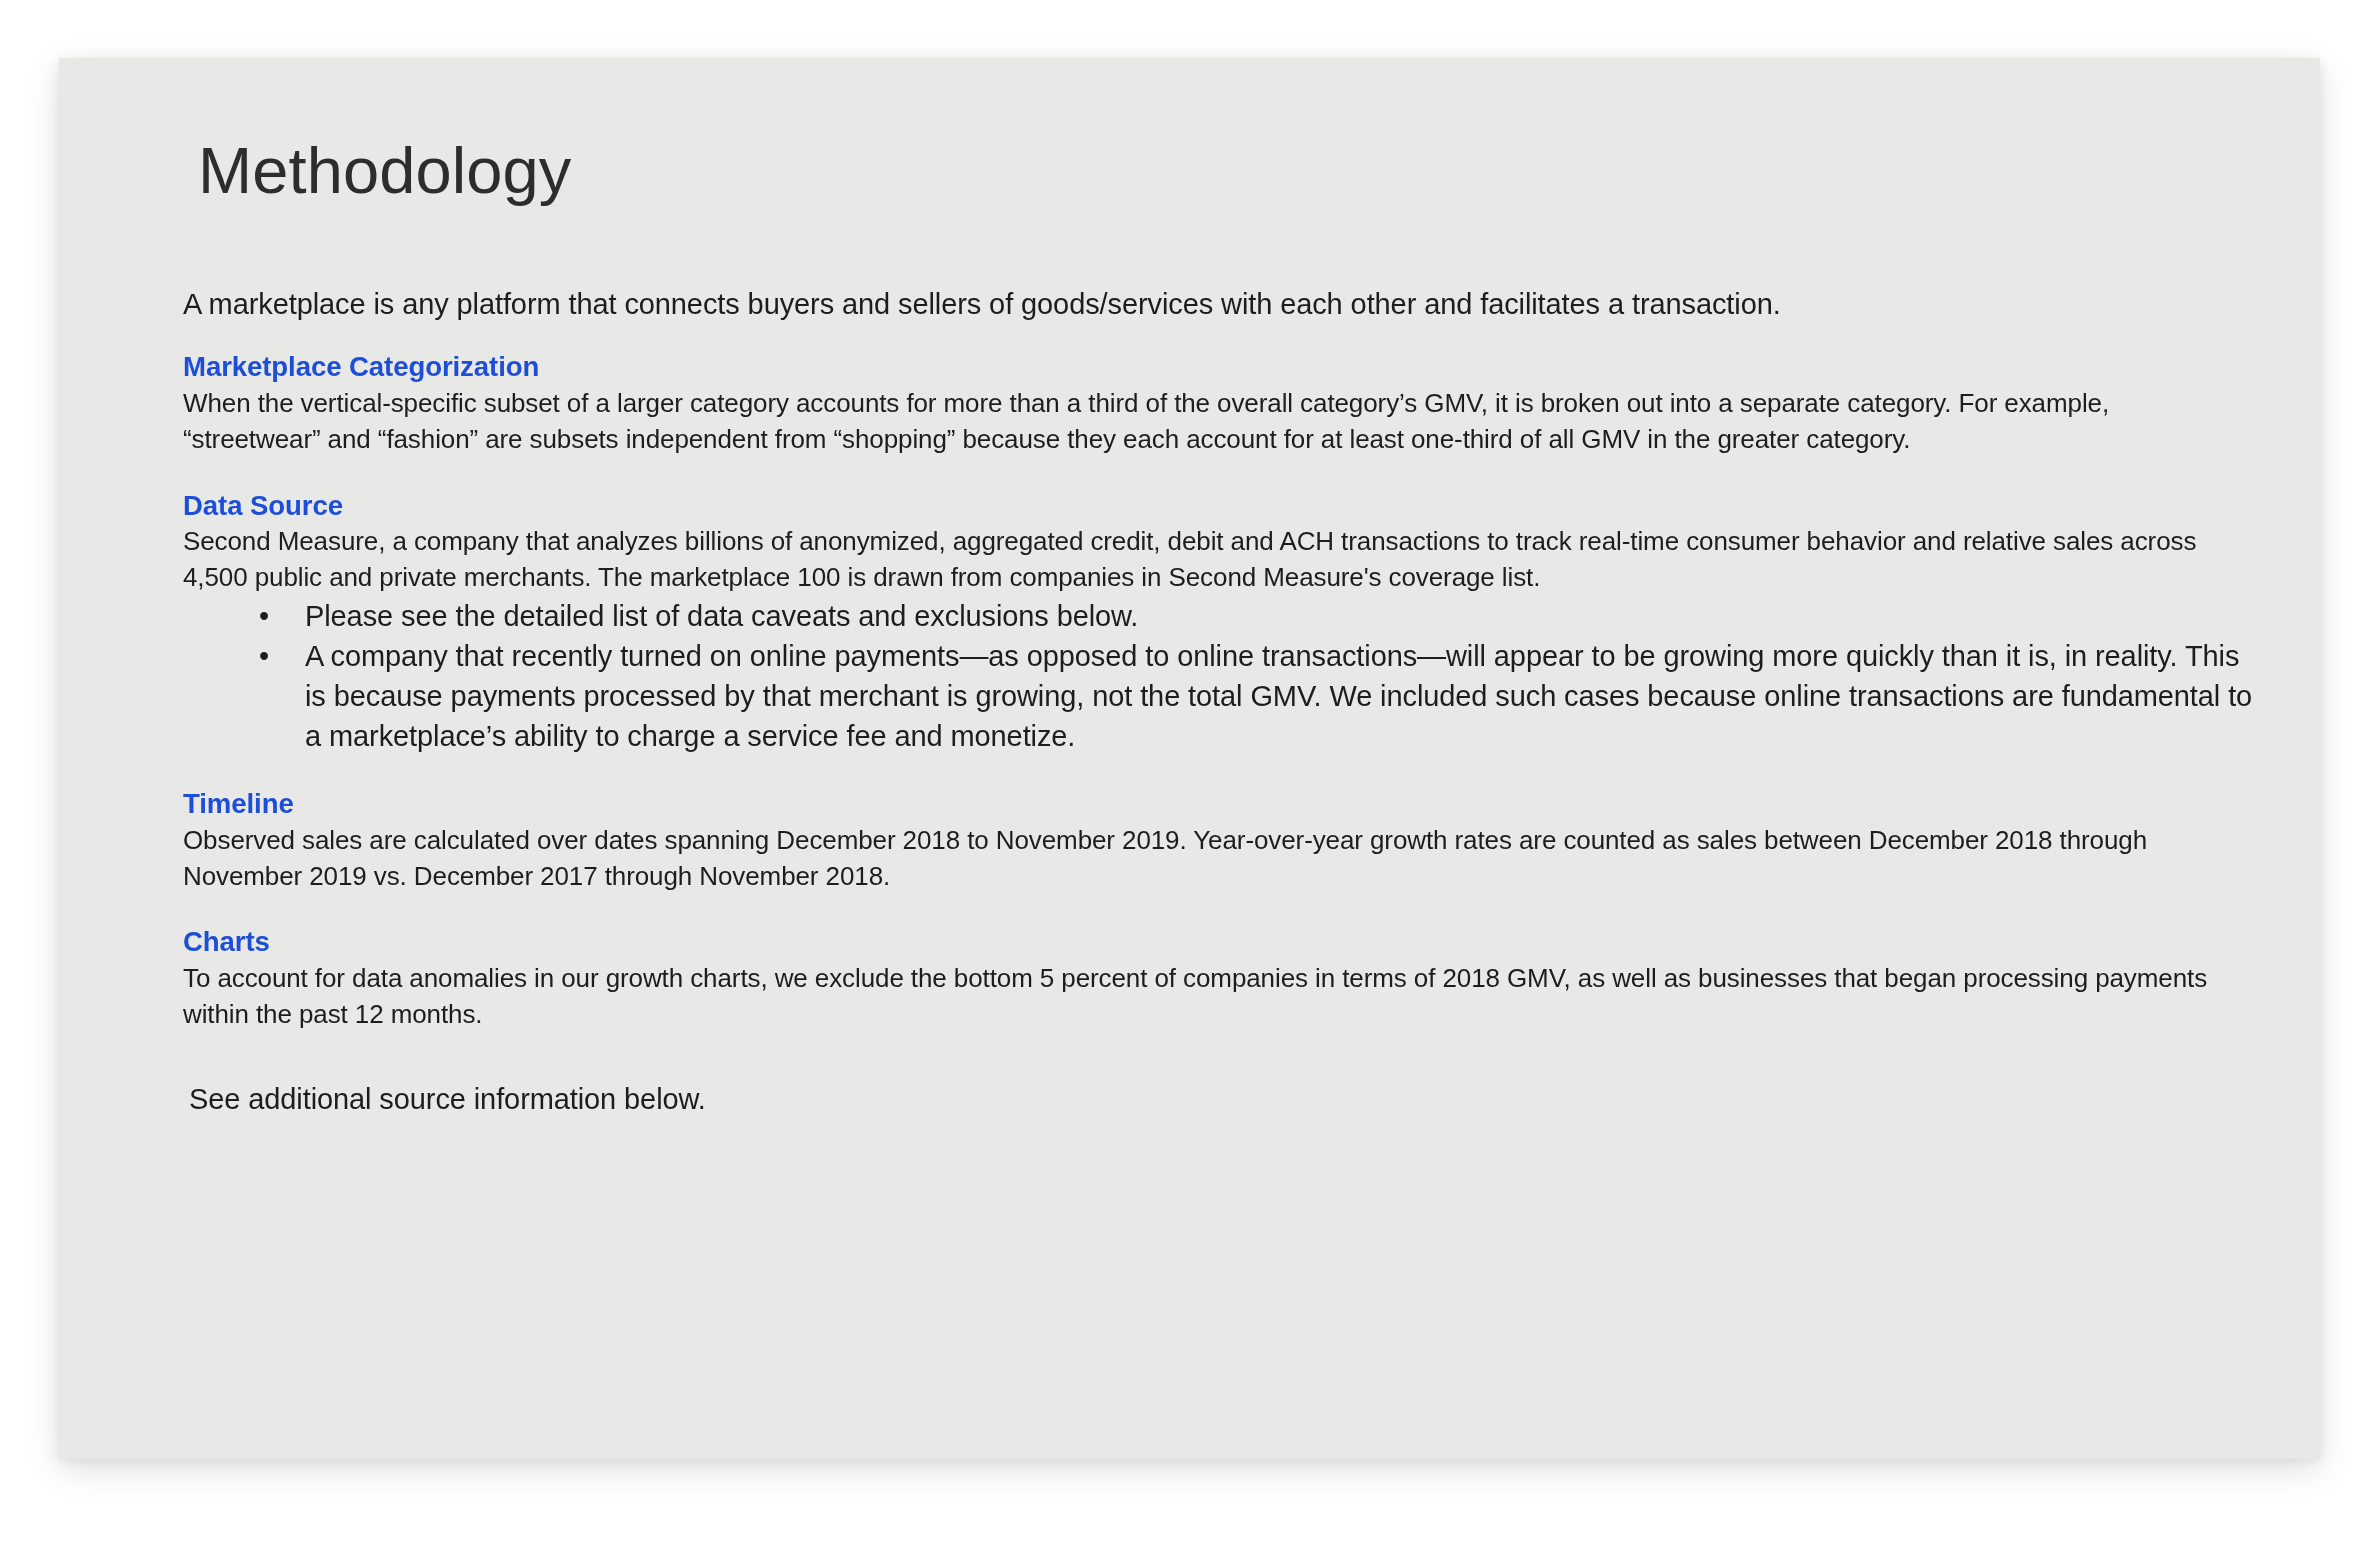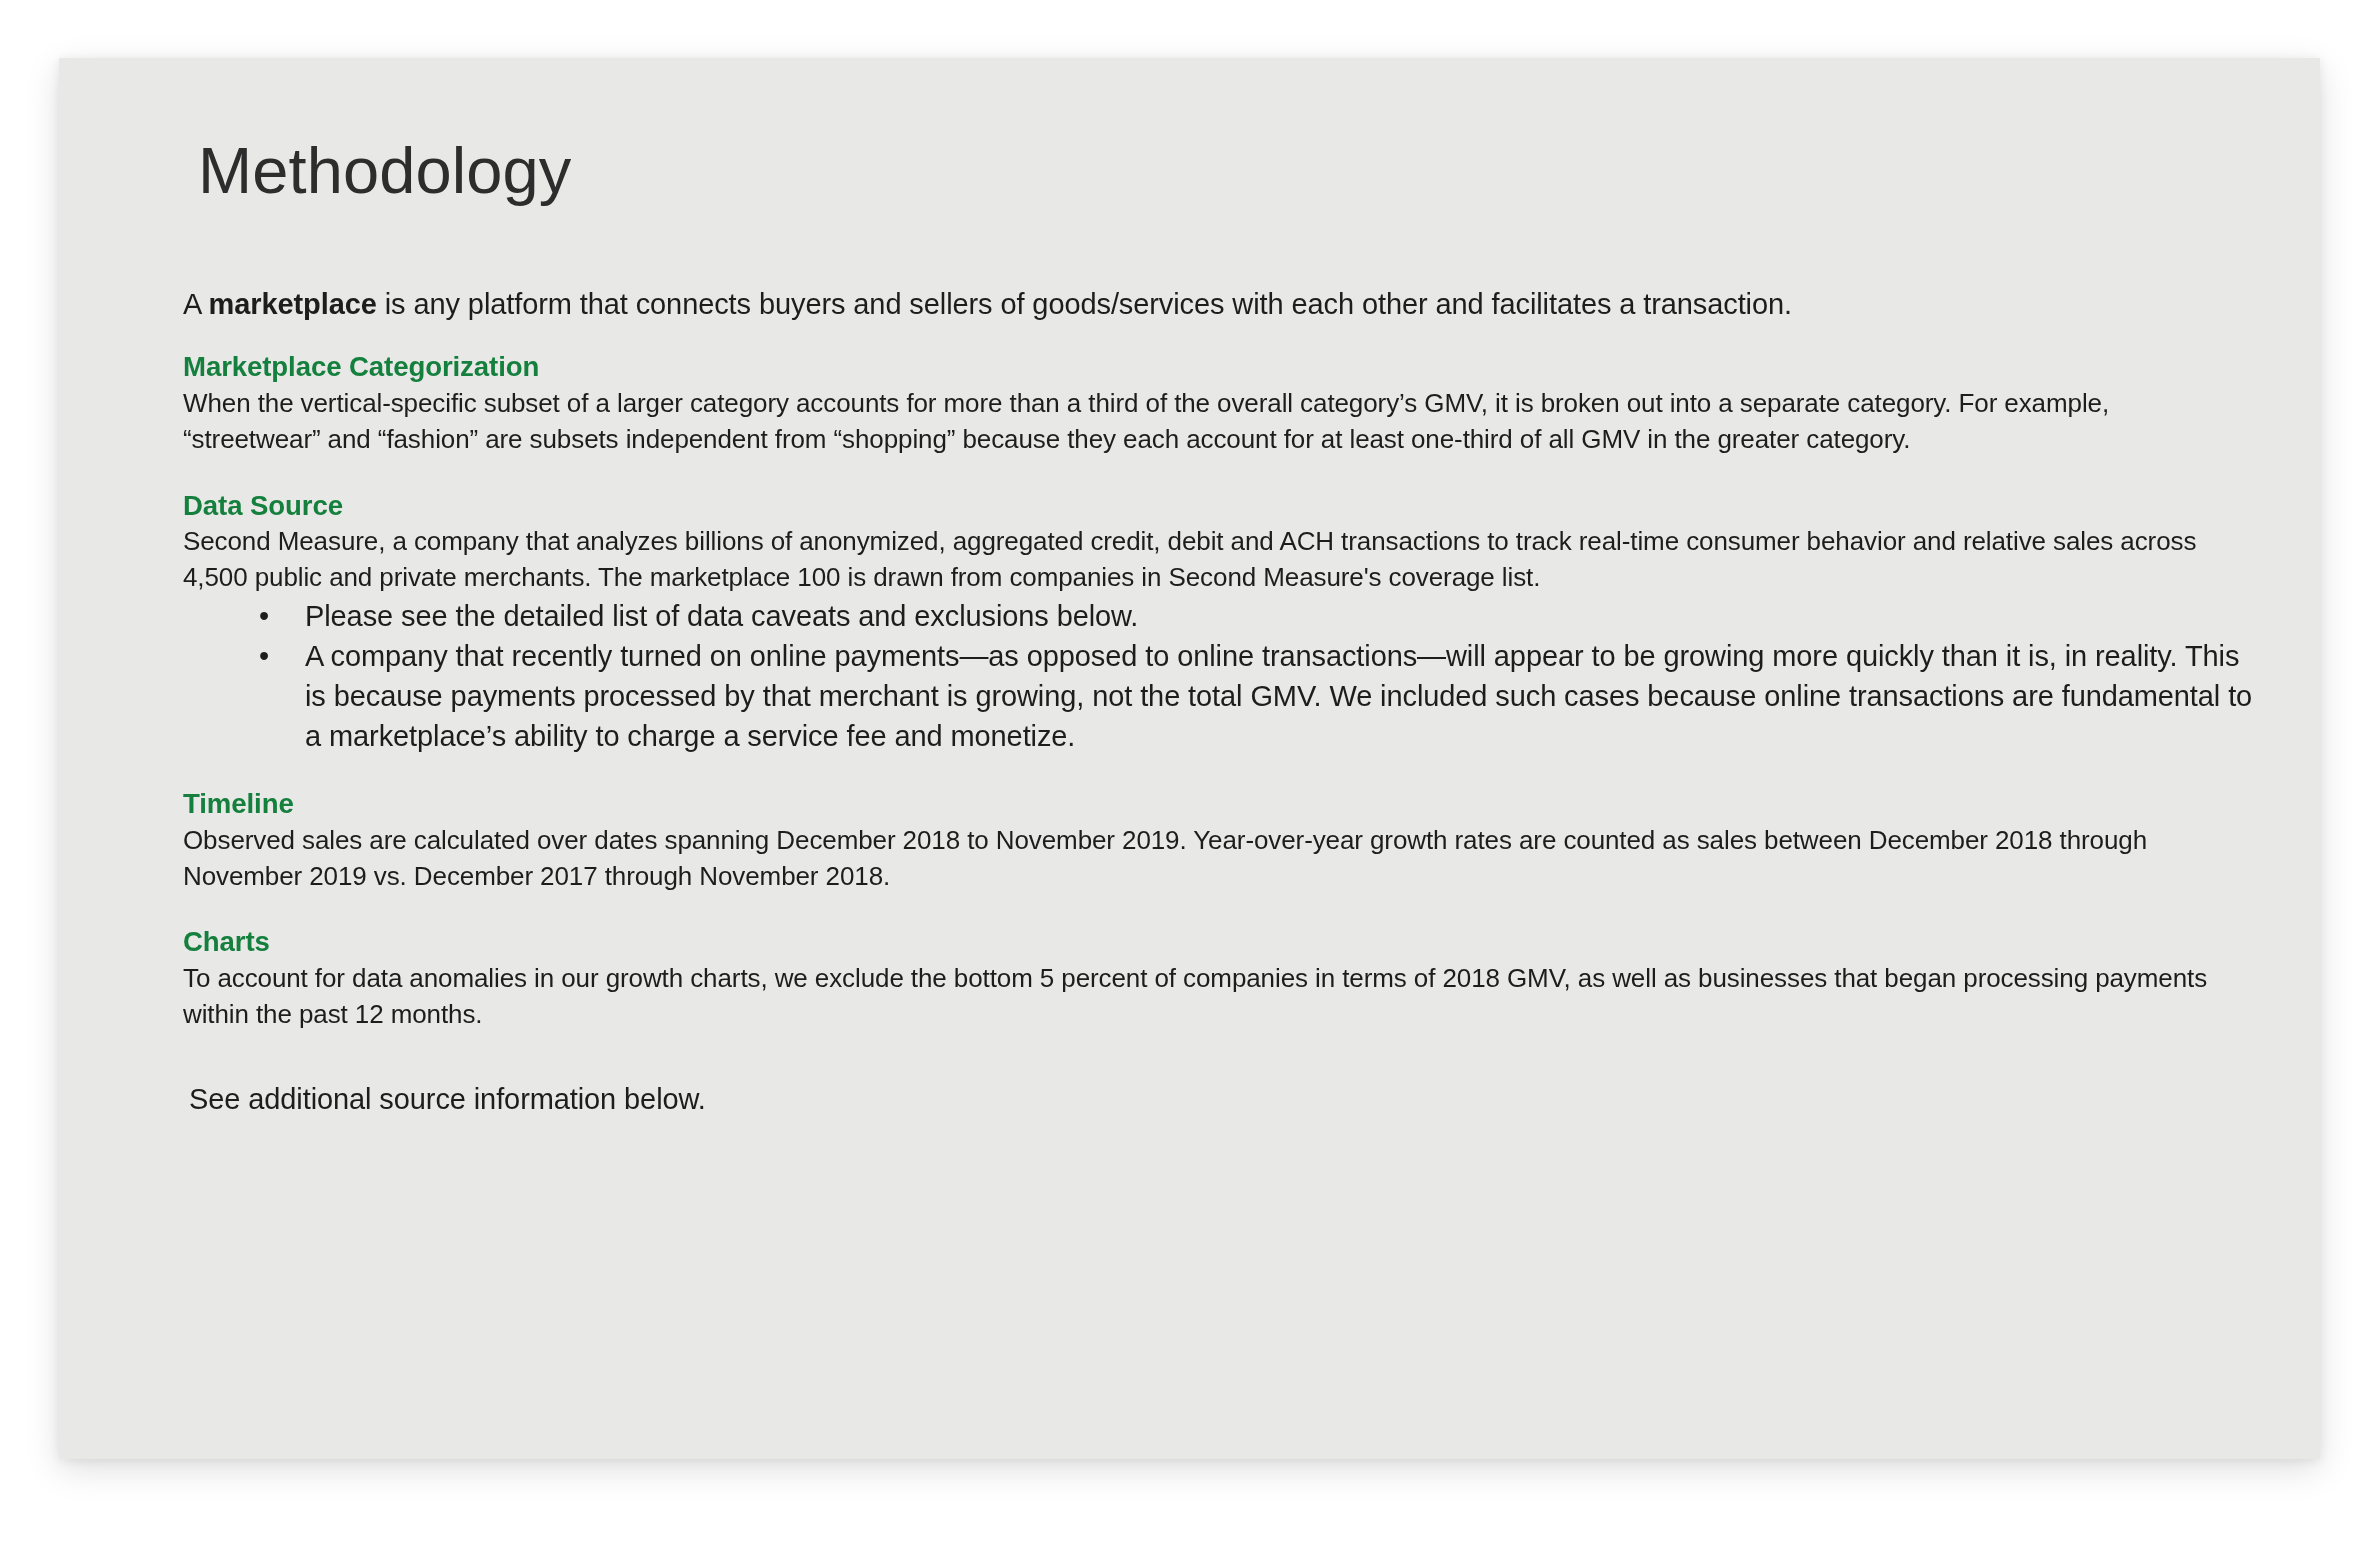--- a/index.html
+++ b/index.html
@@ -43,31 +43,31 @@
   }
 
   .intro {
     margin: 0;
     padding-top: 72px;
     font-size: 29px;
     line-height: 1.0;
     color: #1d1d1d;
     letter-spacing: -0.1px;
   }
-  .intro b { font-weight: 700; margin-top: 22px; }
+  .intro b { font-weight: 400; margin-top: 22px; }
 
   .section { margin-top: 34px; }
 
   .section-heading {
     margin: 0 0 5px 0;
     font-size: 27.6px;
     font-weight: 700;
     line-height: 1.0;
     letter-spacing: -0.1px;
-    color: #15803d;
+    color: #1d4ed8;
   }
 
   .section-body {
     margin: 0;
     font-size: 26px;
     line-height: 1.38;
     color: #1d1d1d;
     letter-spacing: -0.1px;
     max-width: 2035px;
   }

